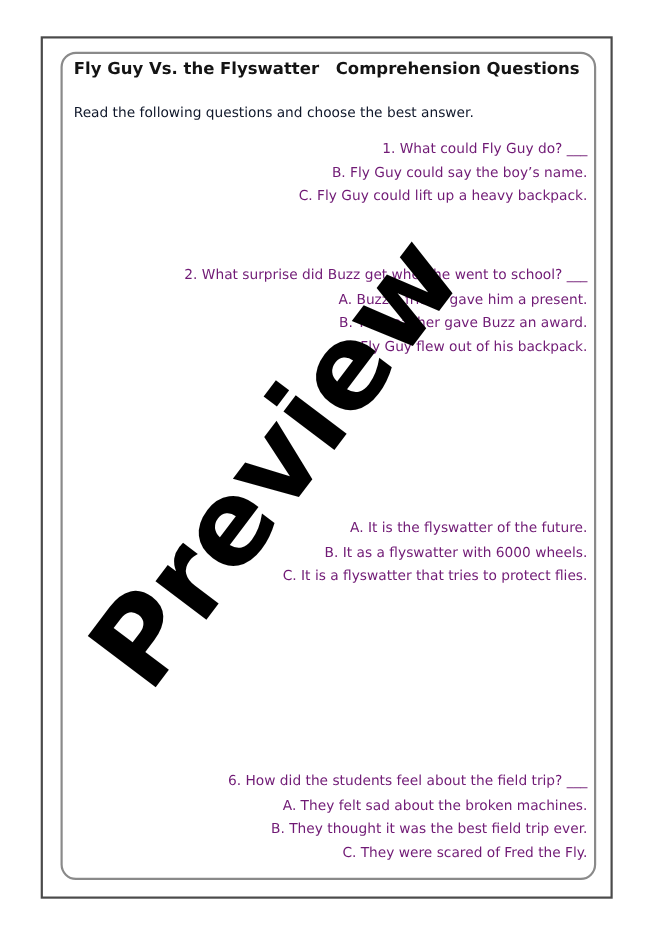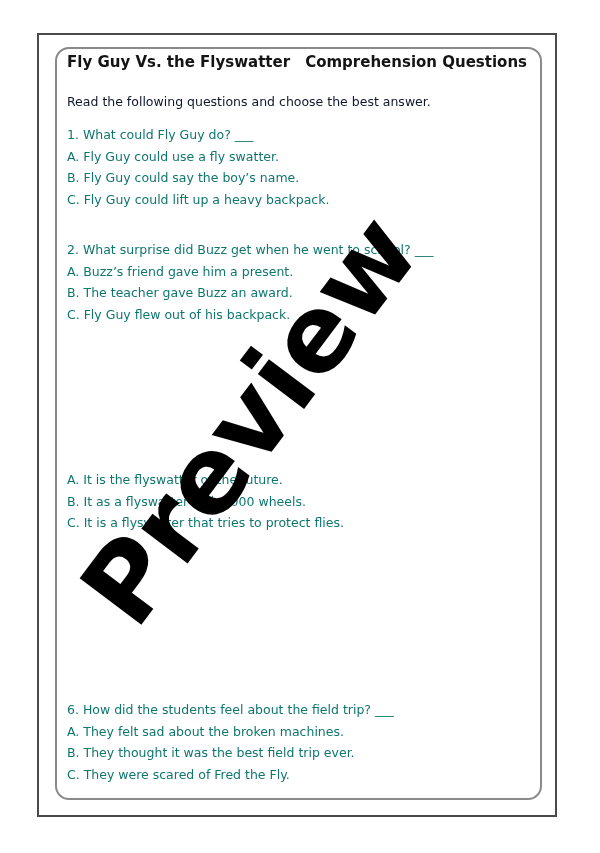--- a/index.html
+++ b/index.html
@@ -27,20 +27,21 @@
     border: 2px solid #4a4a4a;
   }
   .inner-box {
     position: absolute;
     left: 16px;
     top: 12px;
     width: 483px;
     height: 749px;
     border: 2px solid #8a8a8a;
     border-radius: 14px;
+    text-align: right;
   }
   .title-row {
     position: absolute;
     left: 10px;
     right: 13px;
     top: 3px;
     display: flex;
     justify-content: space-between;
     font-size: 15px;
     font-weight: bold;
@@ -55,21 +56,21 @@
     font-size: 12.5px;
     color: #0f172a;
     line-height: 21.5px;
     white-space: nowrap;
   }
   .q-block {
     position: absolute;
     left: 10px;
     right: 6px;
     font-size: 12.5px;
-    color: #0f766e;
+    color: #701a75;
     line-height: 21.5px;
   }
   .q-block div {
     white-space: nowrap;
   }
   .q1 { top: 75px; }
   .q2 { top: 190px; }
   .q3 { top: 305px; }
   .q4 { top: 420px; }
   .q5 { top: 535px; }
@@ -97,21 +98,20 @@
 
       <div class="title-row">
         <span>Fly Guy Vs. the Flyswatter</span>
         <span>Comprehension Questions</span>
       </div>
 
       <div class="instructions">Read the following questions and choose the best answer.</div>
 
       <div class="q-block q1">
         <div>1. What could Fly Guy do? ___</div>
-        <div>A. Fly Guy could use a fly swatter.</div>
         <div>B. Fly Guy could say the boy’s name.</div>
         <div>C. Fly Guy could lift up a heavy backpack.</div>
       </div>
 
       <div class="q-block q2">
         <div>2. What surprise did Buzz get when he went to school? ___</div>
         <div>A. Buzz’s friend gave him a present.</div>
         <div>B. The teacher gave Buzz an award.</div>
         <div>C. Fly Guy flew out of his backpack.</div>
       </div>

